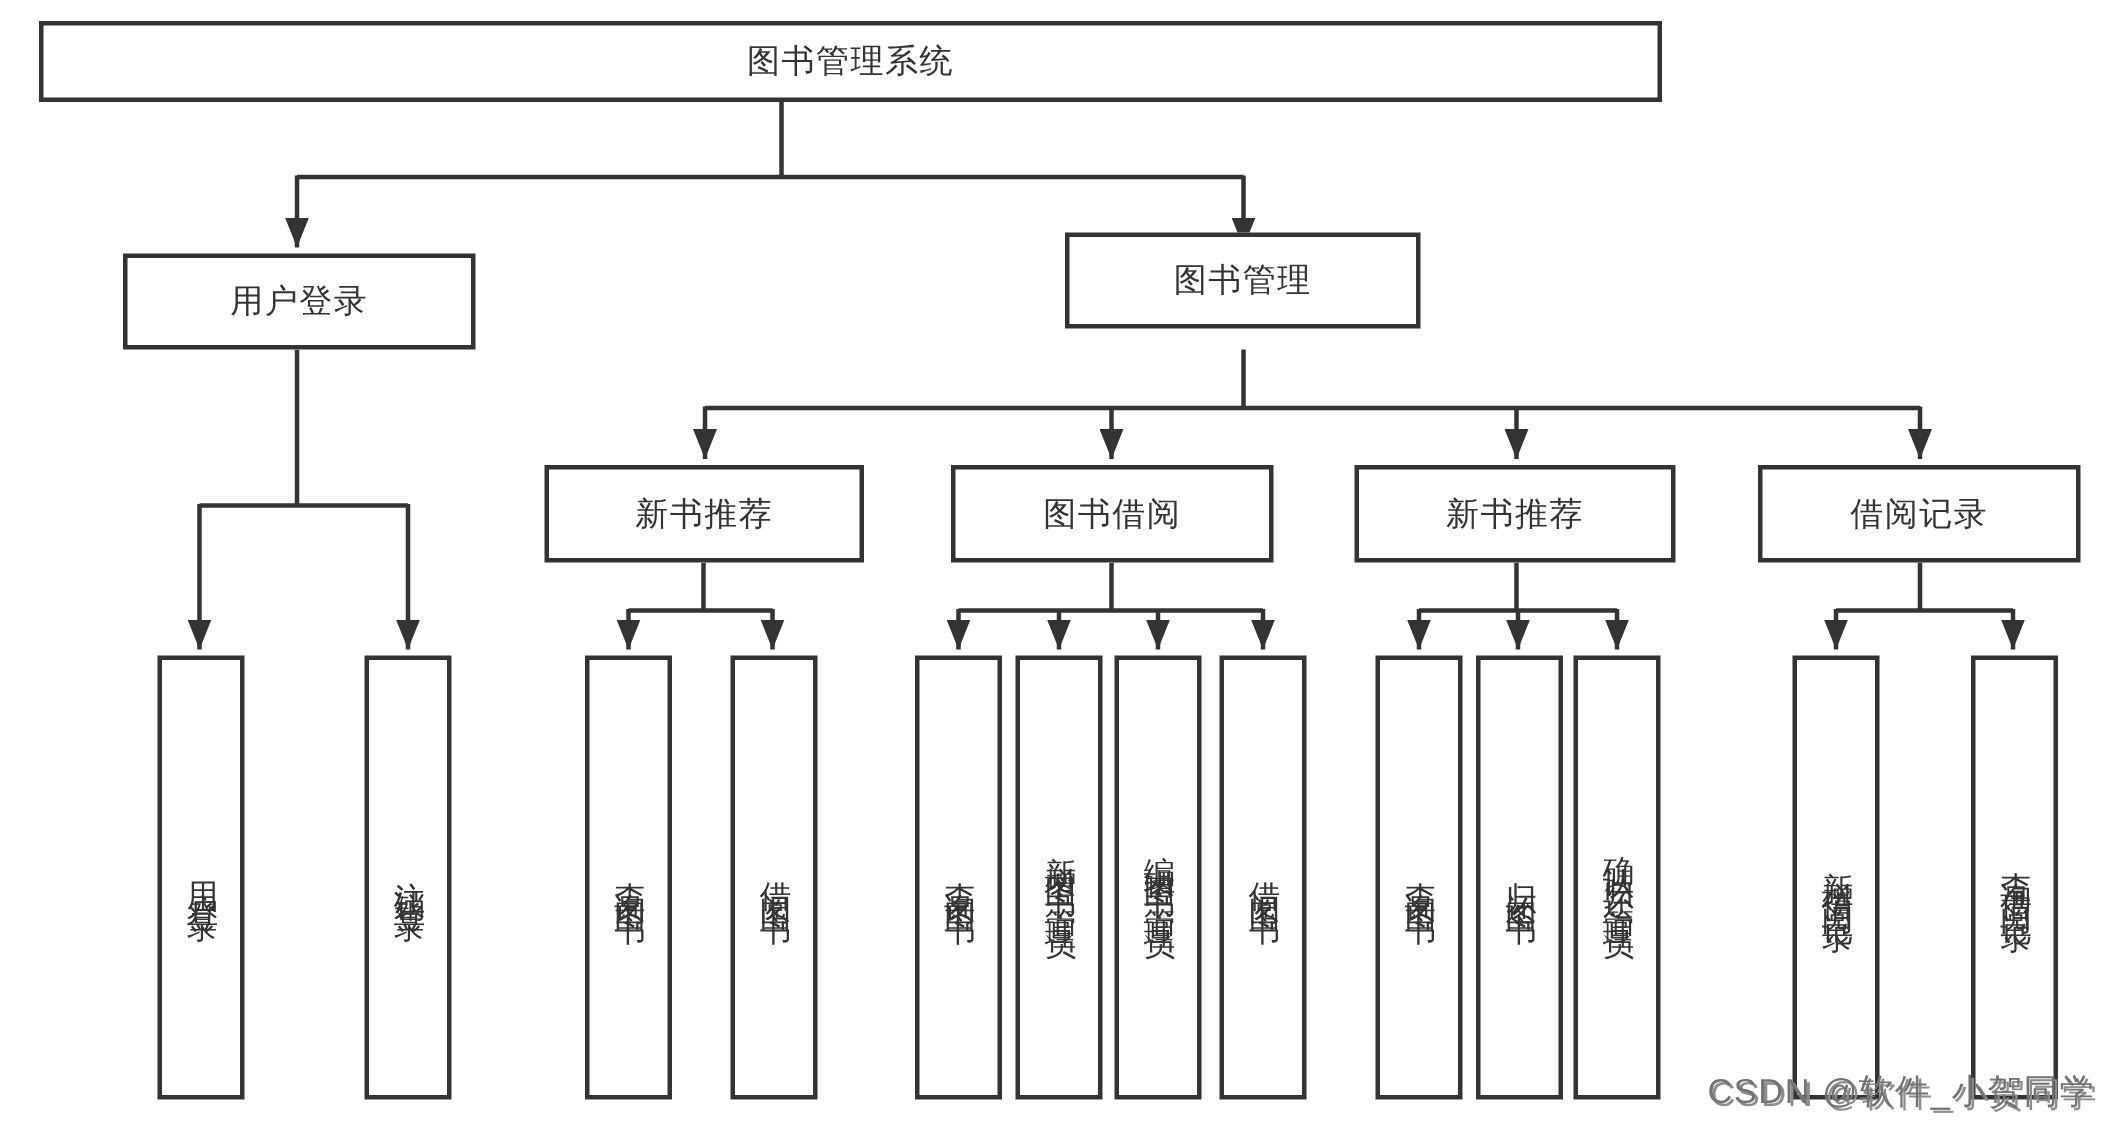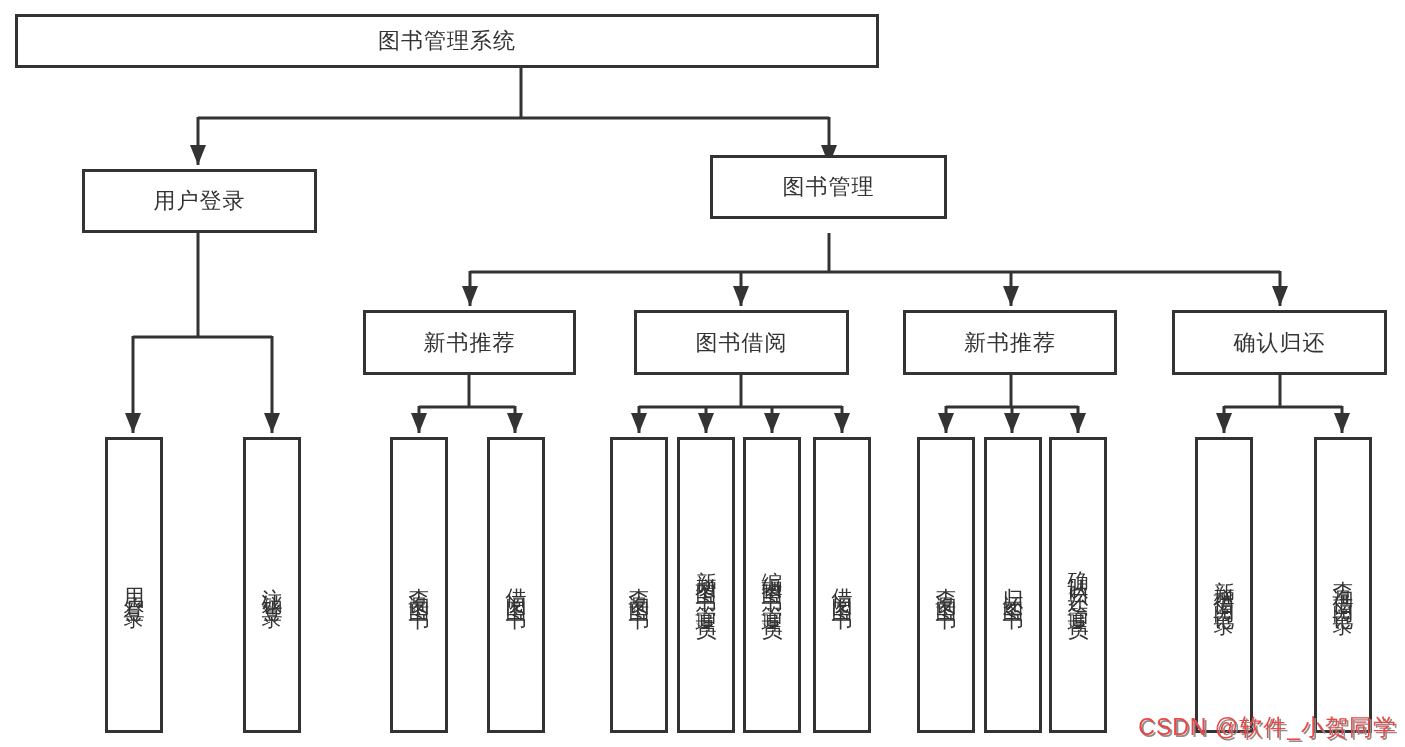--- a/index.html
+++ b/index.html
@@ -7,32 +7,32 @@
     position:relative; width:1405px; height:747px; background:#ffffff;
     font-family:"Liberation Sans","DejaVu Sans",sans-serif;
     color:#333333; overflow:hidden;
   }
   .connectors { position:absolute; left:0; top:0; width:1405px; height:747px; }
   .node {
     position:absolute; box-sizing:border-box; background:#ffffff;
     border:3px solid #333333; display:flex; align-items:center; justify-content:center;
     font-size:22px; letter-spacing:1px; color:#333333; white-space:nowrap;
   }
-  .root   { left:15px;  top:14px;  width:864px; height:54px; }
+  .root   { left:26px;  top:14px;  width:1082px; height:54px; }
   .lvl2-a { left:82px;  top:169px; width:235px;  height:64px; }
   .lvl2-b { left:710px; top:155px; width:237px;  height:64px; }
   .lvl3   { top:310px; height:65px; }
   .leaf {
     top:437px; width:58px; height:296px;
     writing-mode:vertical-rl; text-orientation:mixed;
     font-size:21px; letter-spacing:7px; white-space:normal;
   }
   .watermark {
     position:absolute; right:8px; bottom:4px;
-    font-size:23px; color:#ef4444; text-shadow:2px 2px 0 #8d8d8d;
+    font-size:23px; color:#737373; text-shadow:2px 2px 0 #8d8d8d;
     letter-spacing:1px;
   }
 </style>
 </head>
 <body>
 
 <div class="stage">
 
   <svg class="connectors" width="1405" height="747" viewBox="0 0 1405 747">
     <defs>
@@ -85,21 +85,21 @@
   </svg>
 
   <div class="node root">图书管理系统</div>
 
   <div class="node lvl2-a">用户登录</div>
   <div class="node lvl2-b">图书管理</div>
 
   <div class="node lvl3" style="left:634px;width:215px">图书借阅</div>
   <div class="node lvl3" style="left:363px;width:213px">新书推荐</div>
   <div class="node lvl3" style="left:903px;width:214px">新书推荐</div>
-  <div class="node lvl3" style="left:1172px;width:215px">确认归还</div>
+  <div class="node lvl3" style="left:1172px;width:215px">借阅记录</div>
 
   <div class="node leaf" style="left:105px">用户登录</div>
   <div class="node leaf" style="left:243px">注销登录</div>
   <div class="node leaf" style="left:390px">查询图书</div>
   <div class="node leaf" style="left:487px">借阅图书</div>
   <div class="node leaf" style="left:610px">查询图书</div>
   <div class="node leaf" style="left:677px">新增图书（管理员）</div>
   <div class="node leaf" style="left:743px">编辑图书（管理员）</div>
   <div class="node leaf" style="left:813px">借阅图书</div>
   <div class="node leaf" style="left:917px">查询图书</div>

